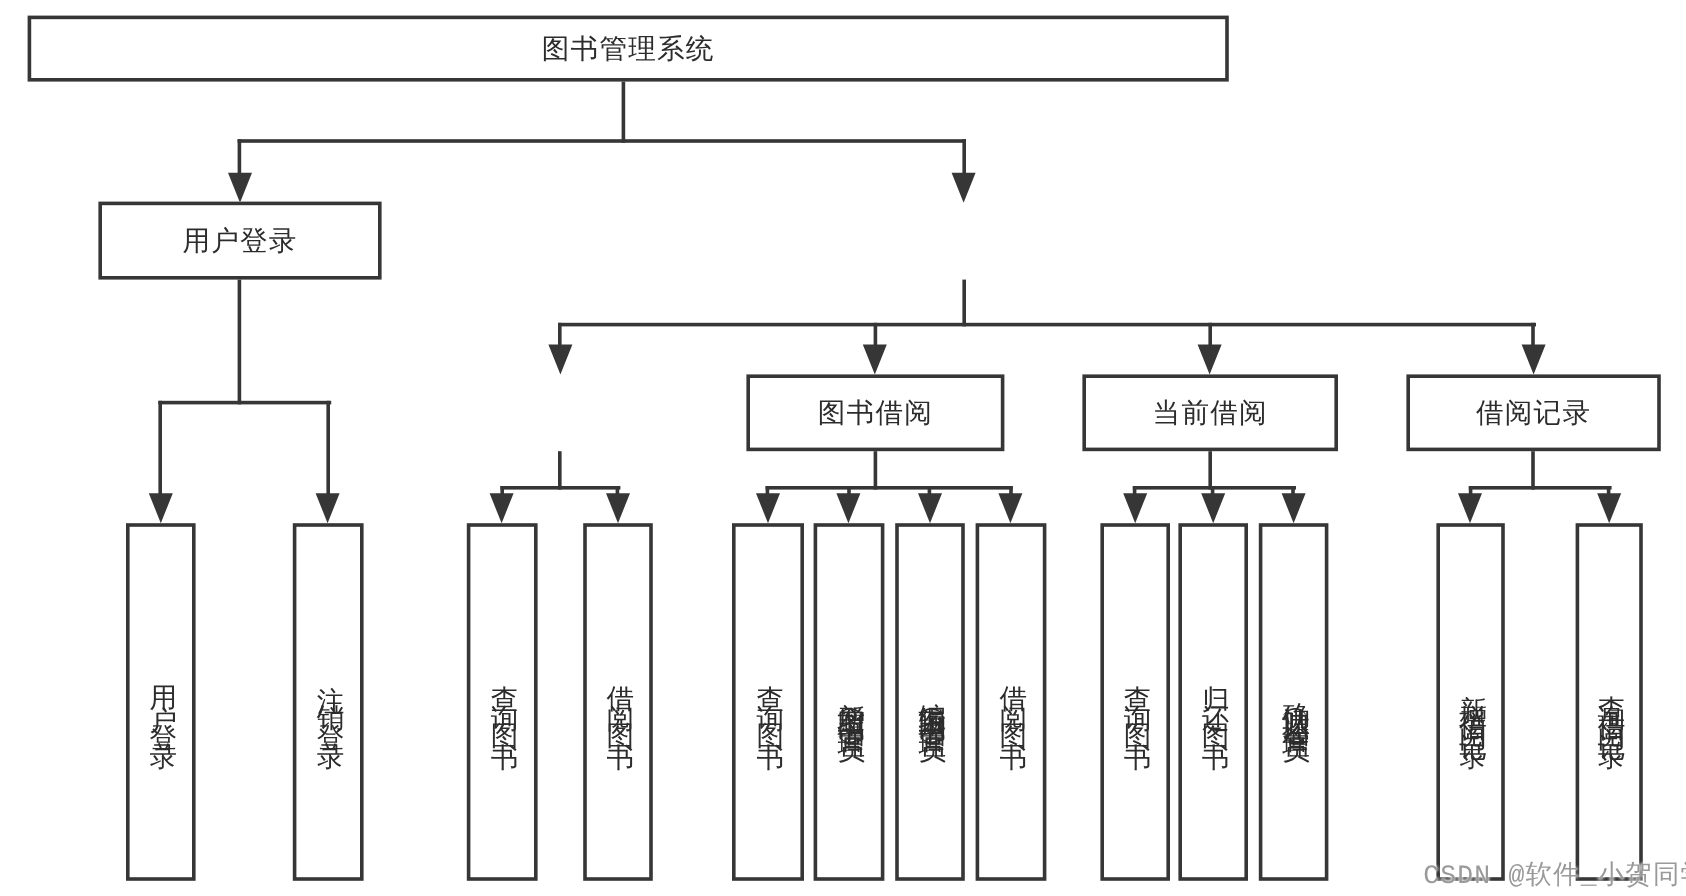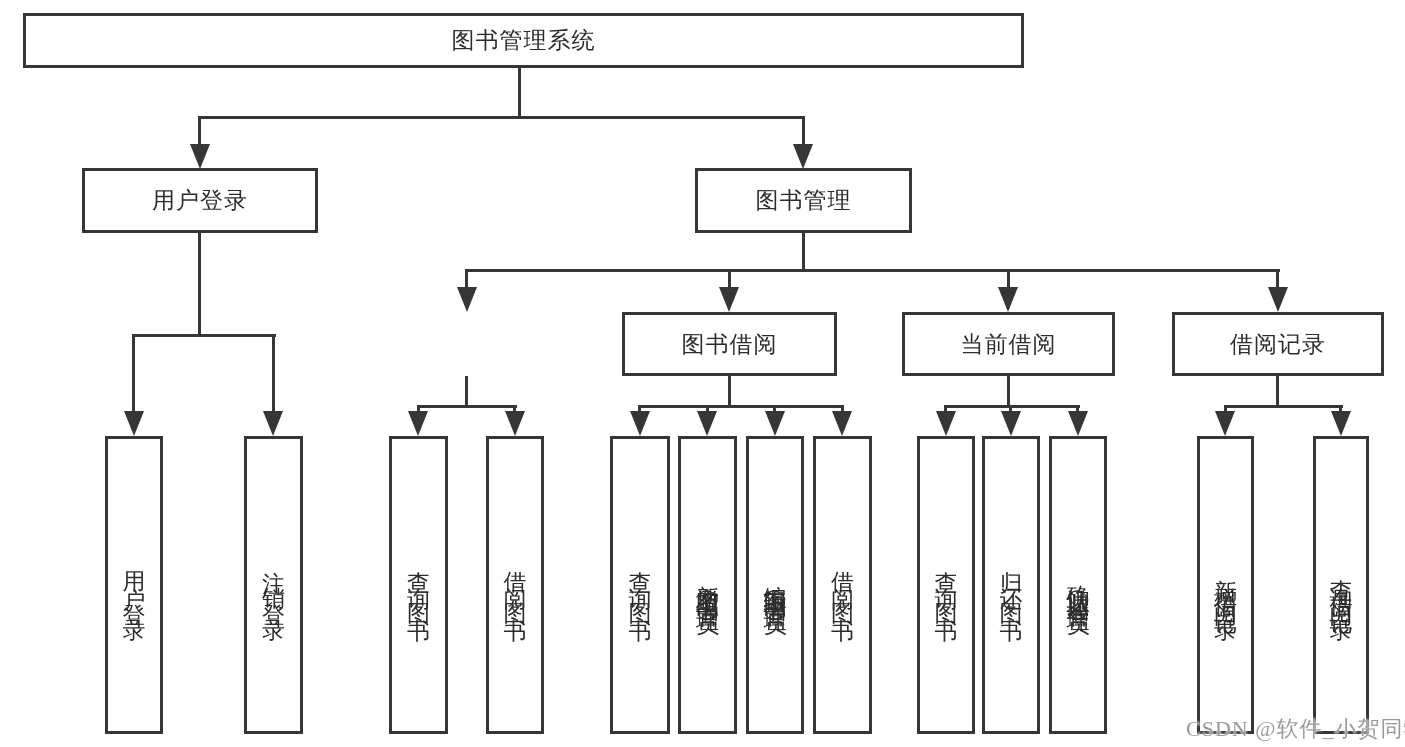--- a/index.html
+++ b/index.html
@@ -4,21 +4,21 @@
 <style>
   :root{
     --line:#363636;
     --text:#2c2c2c;
     --bg:#ffffff;
     --wm:#9a9a9a;
   }
   html,body{margin:0;padding:0;background:var(--bg);}
   #stage{
     position:relative;width:1405px;height:747px;background:var(--bg);
-    font-family:Liberation Serif, serif;color:var(--text);
+    font-family:Liberation Mono, monospace;color:var(--text);
     overflow:hidden;
   }
   .hbox{
     position:absolute;border:3px solid var(--line);background:#fff;
     display:flex;align-items:center;justify-content:center;
     font-size:23px;letter-spacing:1px;box-sizing:border-box;
   }
   .vbox{
     position:absolute;top:436px;height:298px;border:3px solid var(--line);background:#fff;
     display:flex;align-items:center;justify-content:center;box-sizing:border-box;
@@ -54,23 +54,20 @@
 
   <div class="line" style="left:518px;top:68px;width:3px;height:51px"></div>
   <div class="line" style="left:198px;top:116px;width:607px;height:3px"></div>
   <div class="line" style="left:198px;top:116px;width:3px;height:31px"></div>
   <div class="arrow" style="left:190px;top:144px"></div>
   <div class="line" style="left:802px;top:116px;width:3px;height:31px"></div>
   <div class="arrow" style="left:793px;top:144px"></div>
 
   <div class="hbox" style="left:82px;top:168px;width:236px;height:65px">
     <span>用户登录</span>
-  </div>
-  <div class="hbox" style="left:695px;top:168px;width:217px;height:65px">
-    <span>图书管理</span>
   </div>
 
   <div class="line" style="left:198px;top:233px;width:3px;height:104px"></div>
   <div class="line" style="left:132px;top:334px;width:144px;height:3px"></div>
   <div class="line" style="left:132px;top:334px;width:3px;height:78px"></div>
   <div class="arrow" style="left:124px;top:411px"></div>
   <div class="line" style="left:272px;top:334px;width:3px;height:78px"></div>
   <div class="arrow" style="left:263px;top:411px"></div>
 
   <div class="line" style="left:802px;top:233px;width:3px;height:39px"></div>

